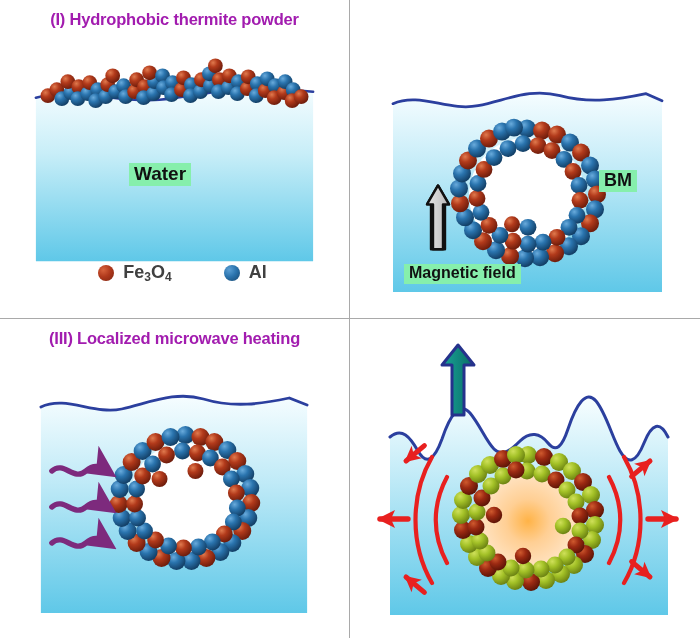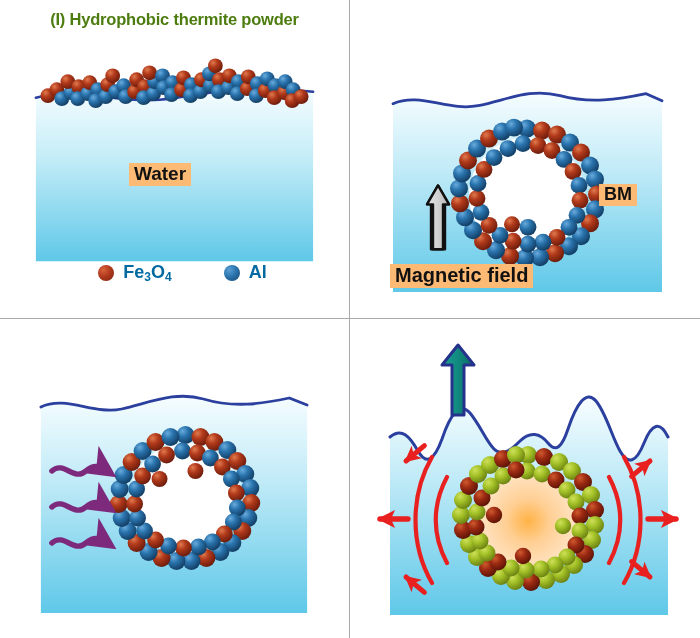--- a/index.html
+++ b/index.html
@@ -30,50 +30,50 @@
   .panel.p3{border-right:1.5px solid #a9a9a9;}
   .panel.p4{}
 
   .panel-title{
     position:absolute;
     top:10px;left:0;right:0;
     text-align:center;
     font-size:16.5px;
     font-weight:bold;
     letter-spacing:-0.2px;
-    color:#4d7c0f;
+    color:#a21caf;
     white-space:nowrap;
   }
   .stage{position:absolute;inset:0;}
   svg.scene{position:absolute;left:0;top:0;width:100%;height:100%;}
 
   
   .chip{
     position:absolute;
-    background:#fdba74;
+    background:#86efac;
     font-weight:bold;
     line-height:1.05;
     padding:1px 5px 2px 5px;
     white-space:nowrap;
   }
   .chip.water{font-size:19px;color:#111;left:129px;top:163px;}
-  .chip.bm{font-size:18px;color:#111;left:249px;top:184px;}
-  .chip.magnetic{font-size:20px;color:#111;left:40px;top:264px;}
+  .chip.bm{font-size:18px;color:#111;left:249px;top:170px;}
+  .chip.magnetic{font-size:16px;color:#111;left:54px;top:264px;}
 
   .legend{
     position:absolute;
     left:0;right:0;
     top:262px;
     display:flex;
     justify-content:center;
     align-items:center;
     gap:52px;
     font-size:18px;
     font-weight:bold;
-    color:#0369a1;
+    color:#404040;
     margin-left:16px;
   }
   .legend .item{display:flex;align-items:center;gap:9px;}
   .legend .dot{
     width:16px;height:16px;border-radius:50%;
     display:inline-block;
   }
   .legend .dot.fe{
     background:radial-gradient(circle at 33% 30%, #d8633c 0%, #b0391c 45%, #7d230f 100%);
   }
@@ -280,20 +280,21 @@
           <path d="M88 186 L 99 205 L 93 205 L 93 250 L 83 250 L 83 205 L 77 205 Z" fill="url(#arrowG)" stroke="#111" stroke-width="2.4" stroke-linejoin="round"></path>
         </g>
       </svg>
 
       <div class="chip bm">BM</div>
       <div class="chip magnetic">Magnetic field</div>
     </div>
   </div>
 
   <div class="panel p3">
+    <div class="panel-title">(III) Localized microwave heating</div>
     <div class="stage">
       <svg class="scene" viewBox="0 0 350 319" preserveAspectRatio="none">
         <defs>
           <linearGradient id="wgrad3" x1="0" y1="0" x2="0" y2="1">
             <stop offset="0%" stop-color="#f6fdff"></stop>
             <stop offset="40%" stop-color="#bfeaf7"></stop>
             <stop offset="100%" stop-color="#5fc8e8"></stop>
           </linearGradient>
           <radialGradient id="feG3" cx="34%" cy="29%" r="72%">
             <stop offset="0%" stop-color="#e07a4e"></stop>

